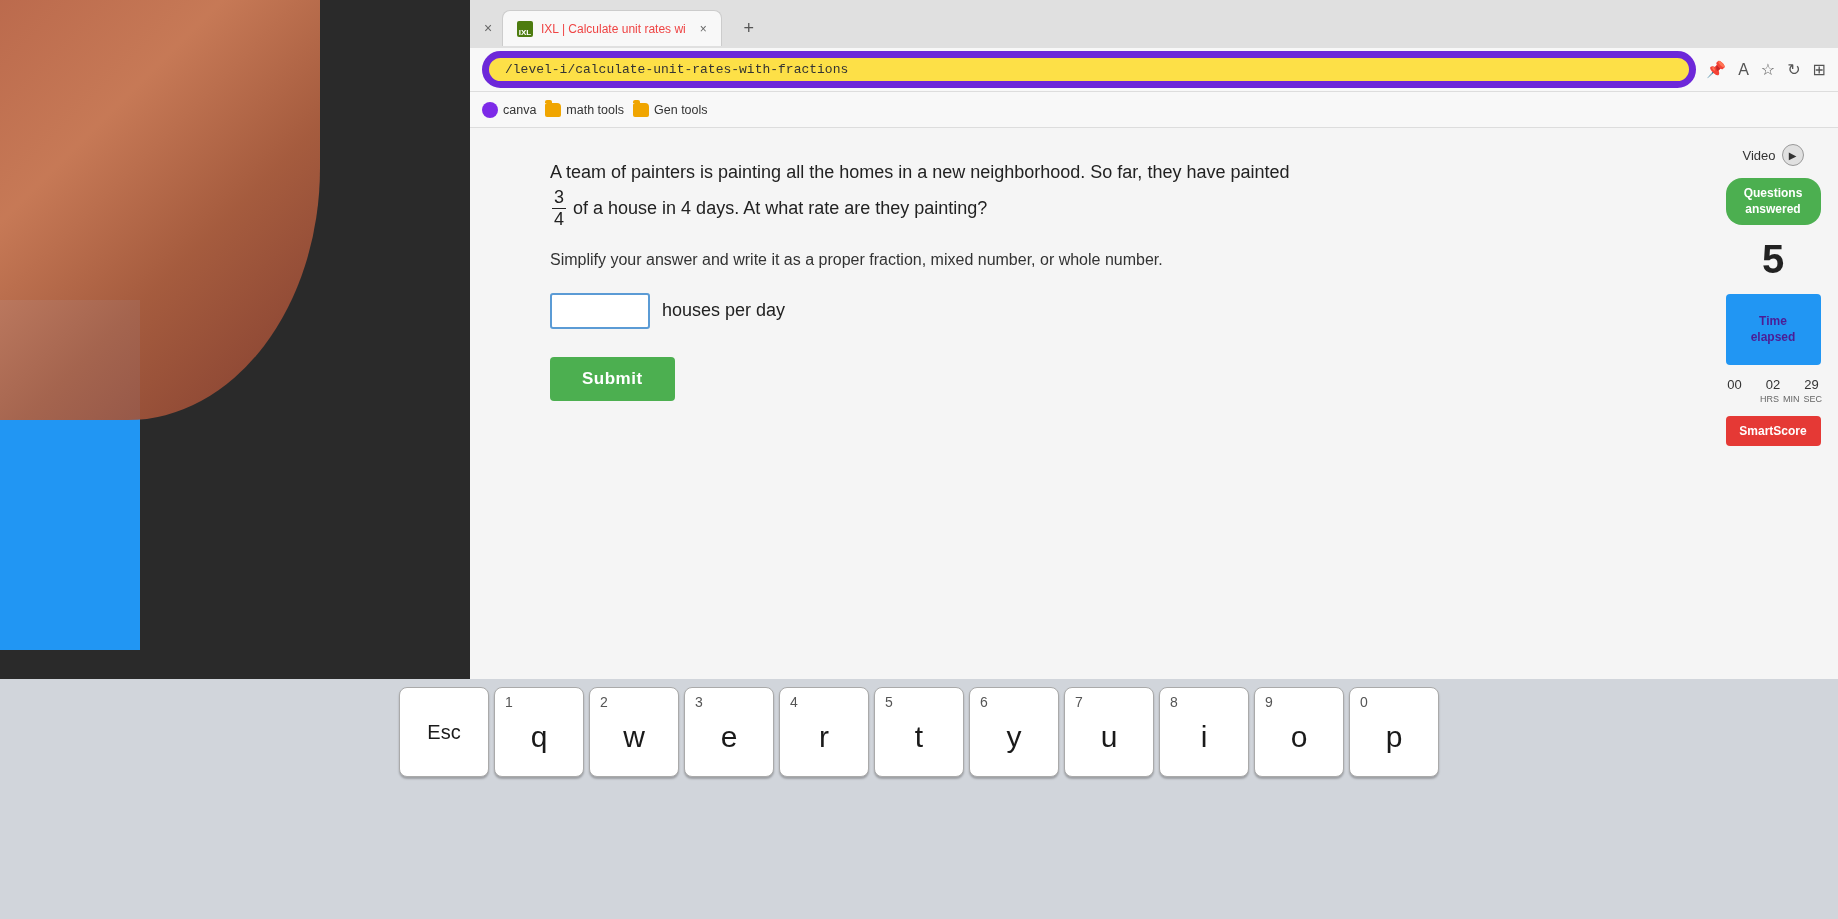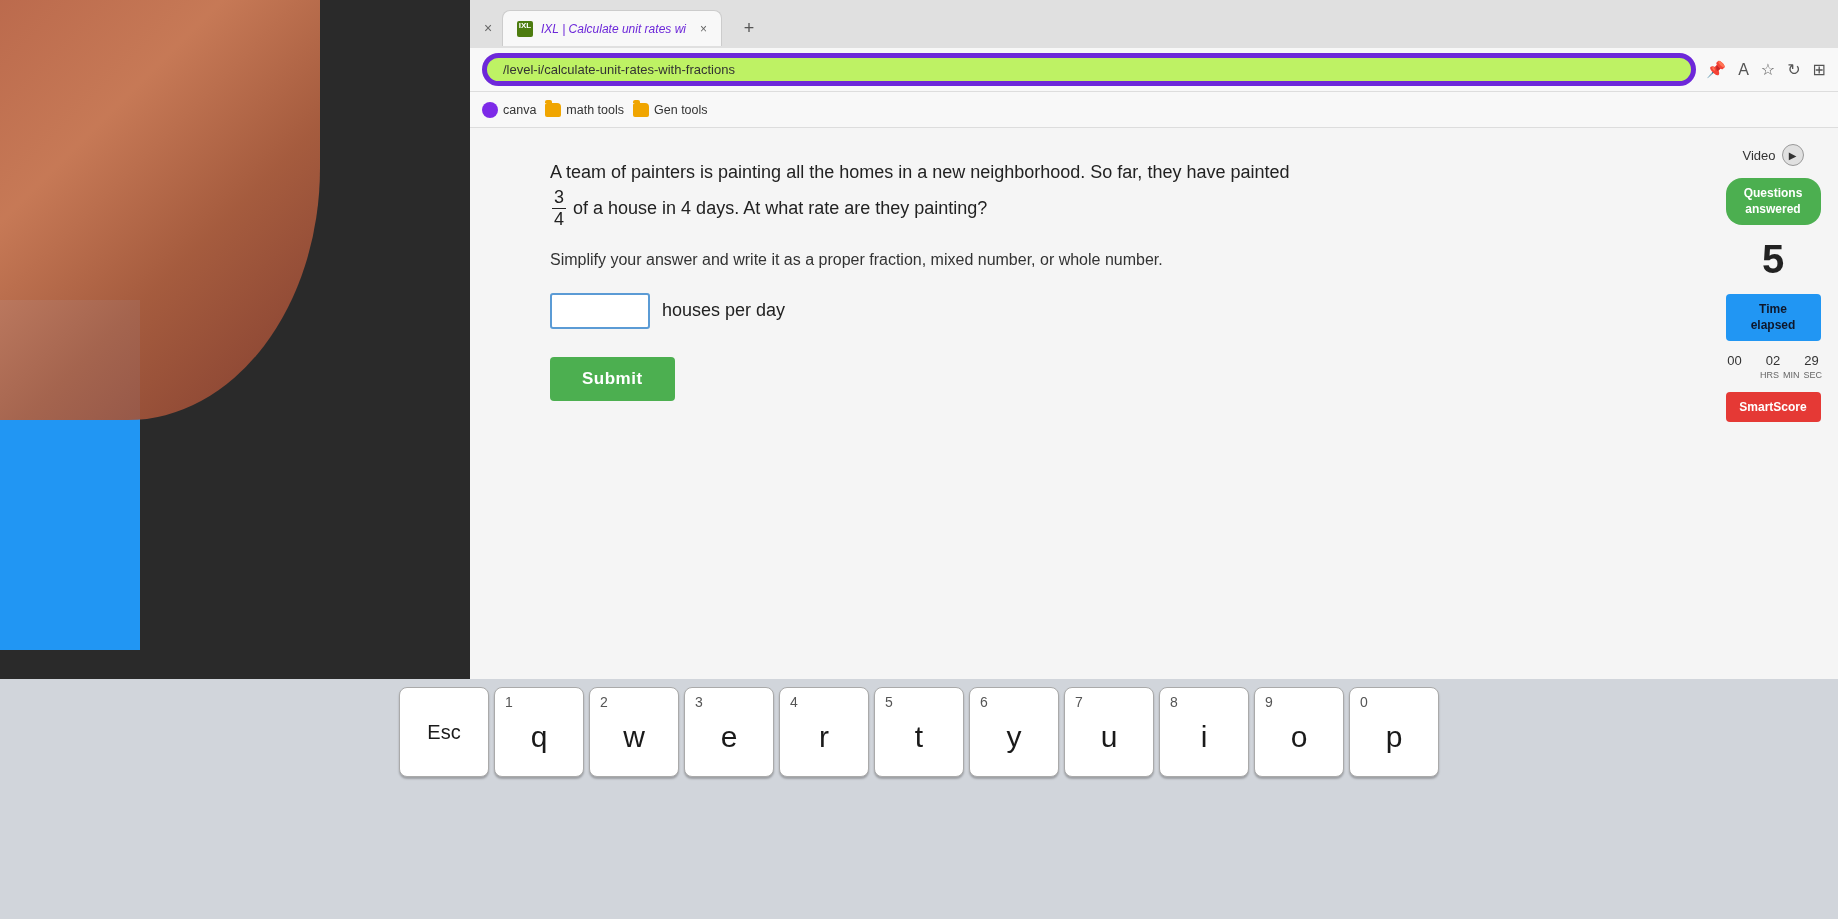--- a/index.html
+++ b/index.html
@@ -81,33 +81,32 @@
       min-width: 200px;
       border: 1px solid #ccc;
       border-bottom: none;
     }
 
     .tab-favicon {
       width: 16px;
       height: 16px;
       background: #4d7c0f;
       display: flex;
-      align-items: flex-start;
+      align-items: flex-end;
       justify-content: center;
       font-size: 9px;
       font-weight: bold;
       color: white;
       border-radius: 2px;
     }
 
     .tab-title {
       font-size: 12px;
-      color: #6d28d9;
+      color: #ef4444;
       white-space: nowrap;
-      font-style: italic;
     }
 
     .tab-x {
       font-size: 12px;
       color: #666;
       margin-left: 6px;
       cursor: pointer;
     }
 
     .new-tab-btn {
@@ -128,28 +127,29 @@
       border-bottom: 1px solid #ddd;
       padding: 6px 12px;
       display: flex;
       align-items: center;
       height: 44px;
       gap: 10px;
     }
 
     .address-url {
       flex: 1;
-      background: #bef264;
-      border: 5px solid #6d28d9;
+      background: #fde047;
+      border: 7px solid #6d28d9;
       border-radius: 20px;
       padding: 4px 16px;
       font-size: 13px;
       color: #333;
       display: flex;
       align-items: center;
+      font-family: Liberation Mono, monospace;
     }
 
     .address-icons {
       display: flex;
       gap: 12px;
       align-items: center;
     }
 
     .addr-icon {
       font-size: 16px;
@@ -335,23 +335,23 @@
     }
 
     .score-number {
       font-size: 40px;
       font-weight: bold;
       color: #222;
     }
 
     .time-elapsed-btn {
       background: #2196F3;
-      color: #0f172a;
+      color: #4c1d95;
       border-radius: 4px;
-      padding: 8px 10px;
+      padding: 20px 10px;
       text-align: center;
       font-size: 12px;
       font-weight: bold;
       line-height: 1.3;
       cursor: pointer;
       width: 95px;
     }
 
     .timer-display {
       display: flex;

